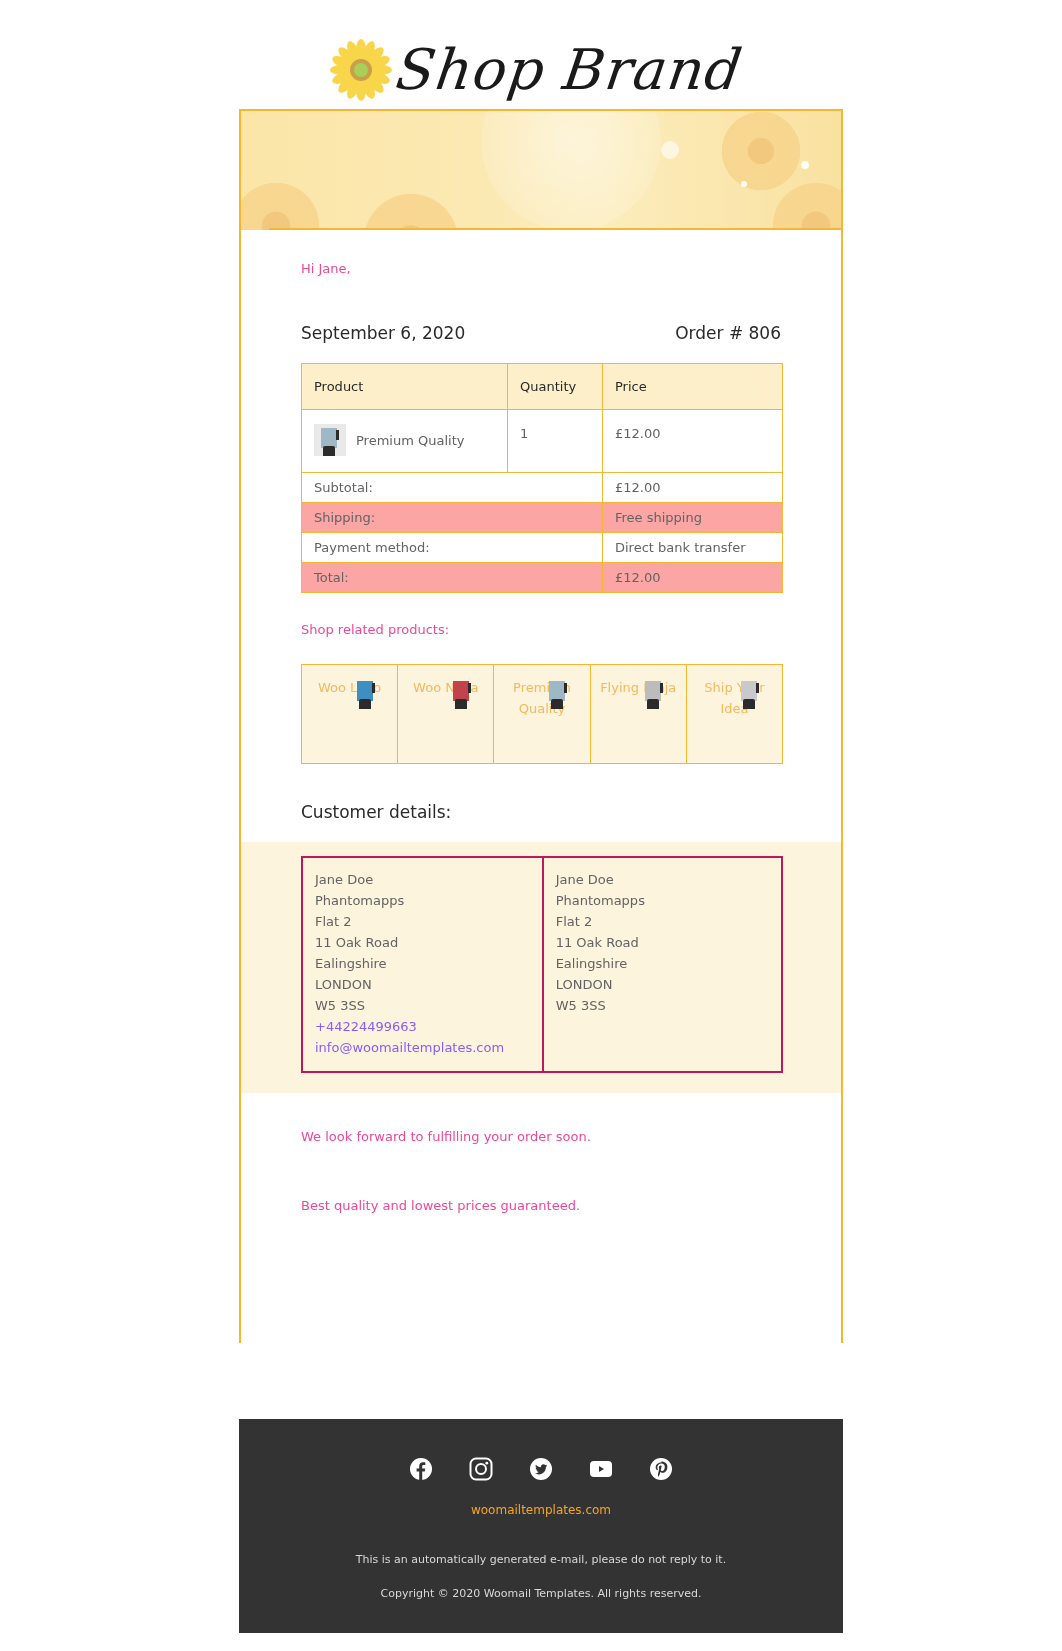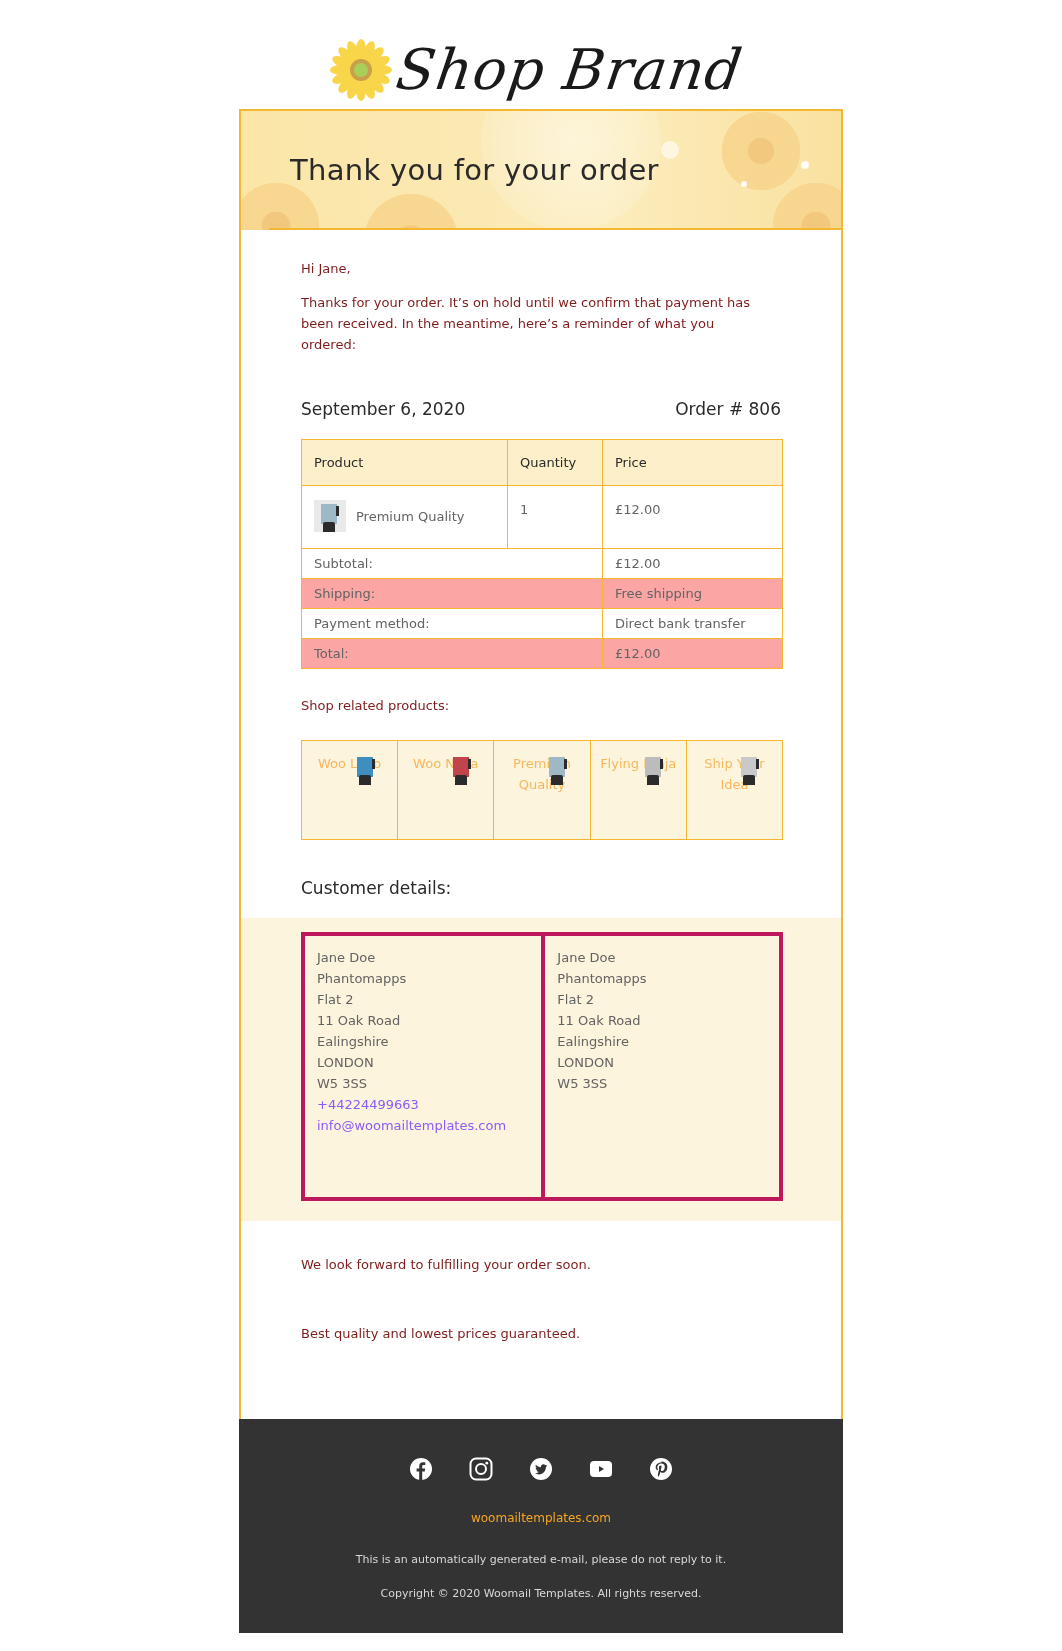--- a/index.html
+++ b/index.html
@@ -13,21 +13,21 @@
 
   .container { position: absolute; left: 239px; top: 109px; width: 604px; border: 2px solid #f5b731; border-bottom: none; background: #fff; }
 
   .hero { position: relative; height: 119px; background: linear-gradient(90deg, #fbe6a8 0%, #fbe9b3 40%, #fcedbd 60%, #f9e1a0 100%); overflow: hidden; }
   .hero .bubble { position: absolute; border-radius: 50%; }
   .hero .flower { position: absolute; border-radius: 50%; background: radial-gradient(circle, #f2c77e 0 18%, rgba(247,212,140,0.85) 19% 55%, rgba(247,212,140,0) 56%); }
   .hero-title { position: absolute; left: 49px; top: 42px; font-size: 29px; color: #2a2a2a; font-family: "DejaVu Sans", sans-serif; letter-spacing: 0.3px; }
   .hero-line { position: absolute; left: 28px; right: 0; bottom: 0; height: 2px; background: #f5b731; }
 
   .content { padding: 28px 60px 0 60px; }
-  .p { font-size: 13px; line-height: 21px; color: #7f1d1d; }
+  .p { font-size: 13px; line-height: 21px; color: #ec4899; }
   .greeting { margin-bottom: 13px; }
   .intro { width: 470px; }
 
   .order-head { display: flex; justify-content: space-between; margin-top: 44px; margin-bottom: 20px; font-size: 17px; color: #2a2a2a; }
 
   table { border-collapse: collapse; width: 482px; }
   .order-table td, .order-table th { border: 1px solid #f5b731; font-size: 13px; text-align: left; vertical-align: top; color: #636363; font-weight: normal; }
   .order-table th { background: #fdefca; color: #2a2a2a; height: 46px; padding: 0 12px; vertical-align: middle; font-weight: normal; }
   .order-table .row-item td { height: 60px; padding: 16px 12px; }
   .order-table .row-total td { height: 30px; padding: 0 12px; vertical-align: middle; margin-top: 33px; }
@@ -41,31 +41,31 @@
   .related-label { margin-top: 26px; margin-bottom: 24px; }
   .related td { border: 1px solid #f5b731; background: #fdf4de; width: 96.4px; height: 99px; vertical-align: top; text-align: center; padding-top: 12px; }
   .related .thumb { margin: 0 auto; }
   .related .rel-name { color: #f6b85c; font-size: 13px; line-height: 21px; display: block; margin-top: 0; padding: 0 4px; }
 
   .customer-title { margin-top: 38px; font-size: 17px; color: #2a2a2a; padding-bottom: 20px; }
 
   .addresses { background: #fdf4de; padding: 14px 60px 20px 60px; }
   .addr-heads { display: flex; font-size: 17px; color: #2a2a2a; margin-bottom: 18px; }
   .addr-heads div { width: 241px; }
-  .addr-table td { border: 4px solid #be185d; width: 241px; height: 265px; vertical-align: top; padding: 11px 12px; font-size: 13px; line-height: 21px; color: #636363; }
+  .addr-table td { border: 2px solid #be185d; width: 241px; height: 215px; vertical-align: top; padding: 11px 12px; font-size: 13px; line-height: 21px; color: #636363; }
   .addr-line { display: block; }
   .addr-link { display: block; color: #8b5cf6; }
 
   .closing { padding: 33px 60px 0 60px; }
   .closing .p + .p { margin-top: 48px; }
 
   .footer { position: absolute; left: 239px; top: 1419px; width: 604px; height: 214px; background: #333333; }
   .socials { position: absolute; top: 38px; left: 0; width: 604px; display: flex; justify-content: center; gap: 36px; }
   .social { width: 24px; height: 24px; display: block; }
-  .foot-link { position: absolute; top: 92px; width: 604px; text-align: center; color: #f5a623; font-size: 12px; }
+  .foot-link { position: absolute; top: 84px; width: 604px; text-align: center; color: #f5a623; font-size: 12px; }
   .foot-note { position: absolute; width: 604px; text-align: center; color: #d8d8d8; font-size: 11px; }
 </style>
 </head>
 <body>
 
 <div class="logo">
   <div class="logo-inner">
     <svg class="sunflower" viewBox="0 0 64 64">
       <g transform="translate(32,32)">
         <g fill="#f9d54a">
@@ -98,27 +98,25 @@
 
   <div class="hero">
     <div class="bubble" style="left:240px;top:-60px;width:180px;height:180px;background:radial-gradient(circle, rgba(255,255,255,0.45) 0%, rgba(255,255,255,0.15) 70%, rgba(255,255,255,0) 72%);"></div>
     <div class="flower" style="left:-20px;top:60px;width:110px;height:110px;"></div>
     <div class="flower" style="left:110px;top:70px;width:120px;height:120px;"></div>
     <div class="flower" style="left:470px;top:-10px;width:100px;height:100px;"></div>
     <div class="flower" style="left:520px;top:60px;width:110px;height:110px;"></div>
     <div class="bubble" style="left:420px;top:30px;width:18px;height:18px;background:rgba(255,255,255,0.6);"></div>
     <div class="bubble" style="left:560px;top:50px;width:8px;height:8px;background:rgba(255,255,255,0.9);"></div>
     <div class="bubble" style="left:500px;top:70px;width:6px;height:6px;background:rgba(255,255,255,0.9);"></div>
-    <div class="hero-title">Thank you for your order</div>
     <div class="hero-line"></div>
   </div>
 
   <div class="content">
     <p class="p greeting">Hi Jane,</p>
-    <p class="p intro">Thanks for your order. It’s on hold until we confirm that payment has been received. In the meantime, here’s a reminder of what you ordered:</p>
 
     <div class="order-head">
       <span>September 6, 2020</span>
       <span>Order # 806</span>
     </div>
 
     <table class="order-table">
       <thead>
         <tr>
           <th style="width:206px">Product</th>

